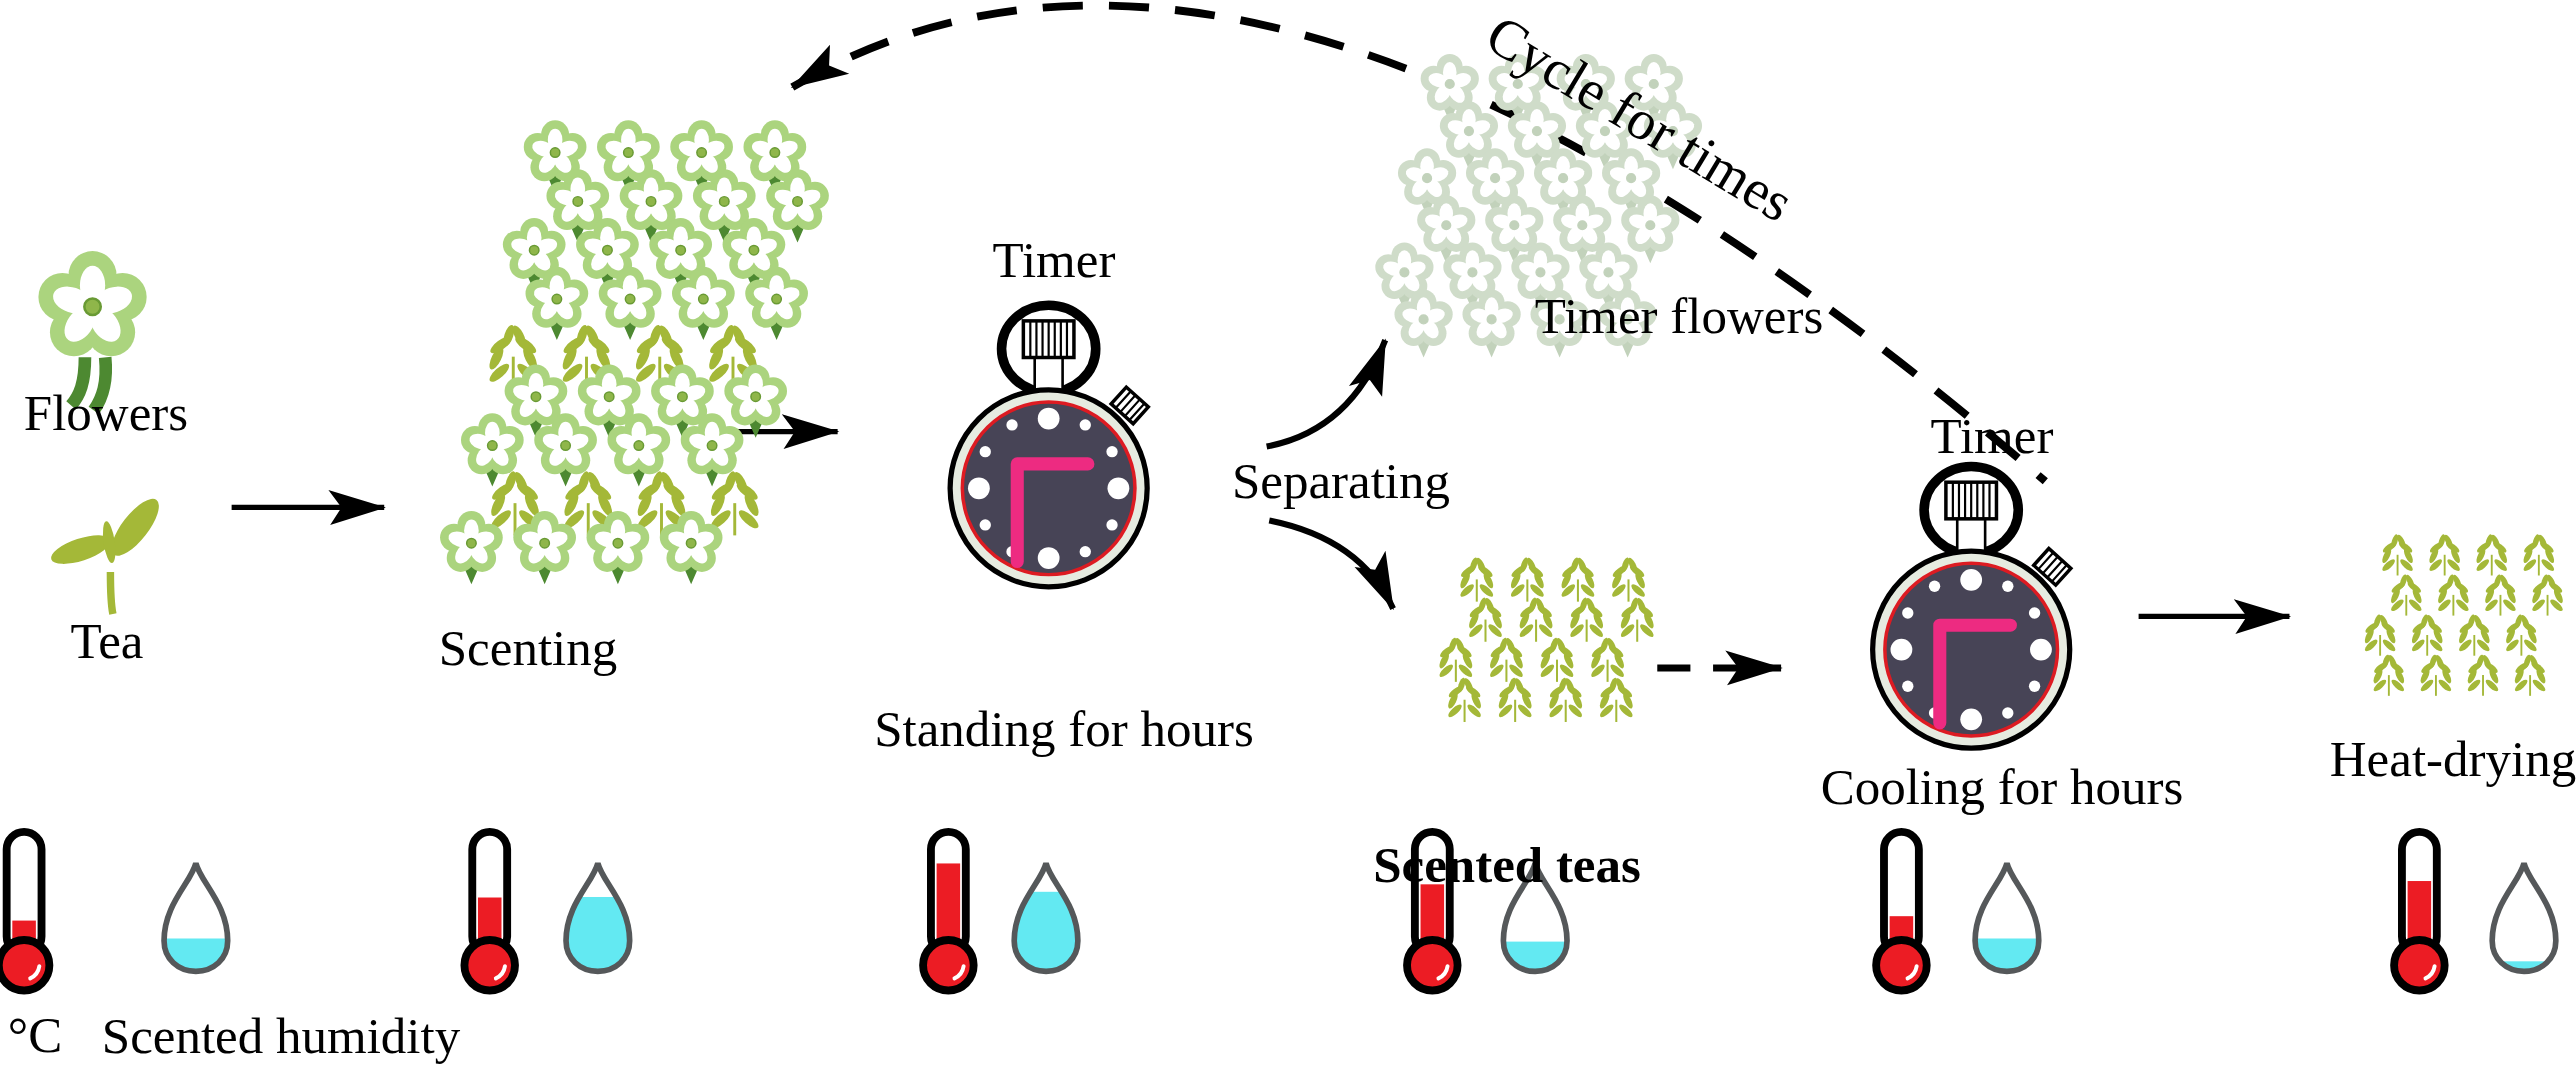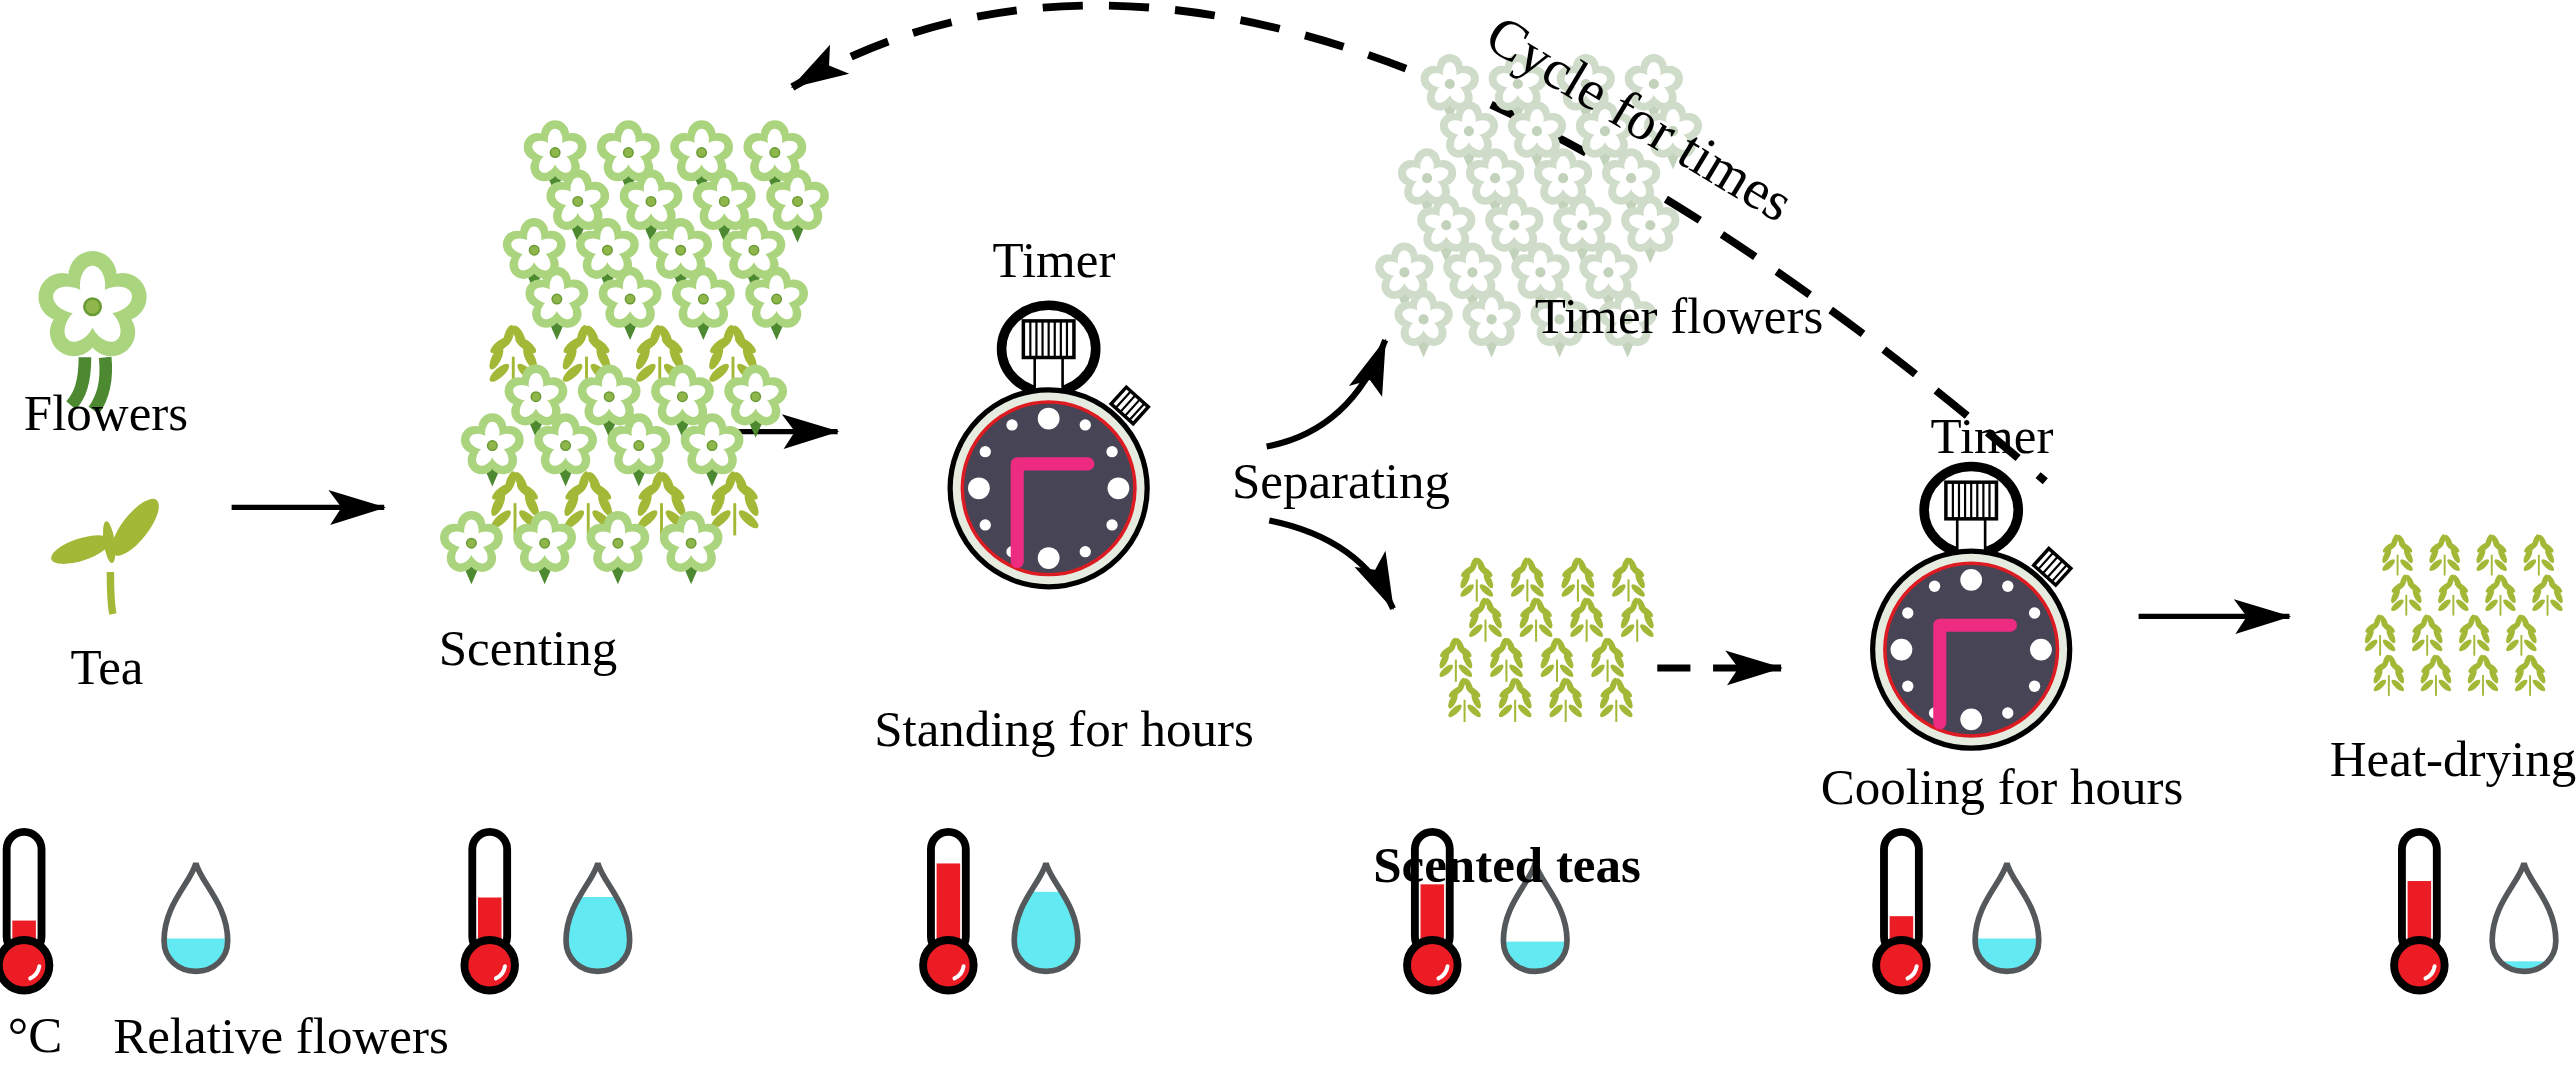--- a/index.html
+++ b/index.html
@@ -299,27 +299,27 @@
             <path d="M47.5 5 C53 27 84 52 84 94 C84 114.5 68 129 47.5 129 C27 129 11 114.5 11 94 C11 52 42 27 47.5 5 Z"></path>
           </clipPath>
           <path d="M47.5 5 C53 27 84 52 84 94 C84 114.5 68 129 47.5 129 C27 129 11 114.5 11 94 C11 52 42 27 47.5 5 Z" fill="#fff"></path>
           <rect x="4" y="117.48" width="87" height="14.519999999999996" fill="#63e9f2" clip-path="url(#dc5)"></rect>
           <path d="M47.5 5 C53 27 84 52 84 94 C84 114.5 68 129 47.5 129 C27 129 11 114.5 11 94 C11 52 42 27 47.5 5 Z" fill="none" stroke="#55585a" stroke-width="6.5"></path>
         </g>
       </g>
   </svg>
 
   <div class="lbl" style="left:106px;  top:413px;">Flowers</div>
-  <div class="lbl" style="left:107px;  top:667px;">Tea</div>
+  <div class="lbl" style="left:107px;  top:641px;">Tea</div>
   <div class="lbl" style="left:528px;  top:648px;">Scenting</div>
   <div class="lbl" style="left:1054px; top:260px;">Timer</div>
   <div class="lbl" style="left:1064px; top:729px;">Standing for hours</div>
   <div class="lbl" style="left:1341px; top:474px;margin-top:7px;">Separating</div>
   <div class="lbl" style="left:1679px; top:316px;">Timer flowers</div>
   <div class="lbl rot" style="left:1640px; top:118px;">Cycle for times</div>
   <div class="lbl" style="left:1507px; top:865px;font-weight:bold;">Scented teas</div>
   <div class="lbl" style="left:1992px; top:436px;">Timer</div>
   <div class="lbl" style="left:2002px; top:787px;">Cooling for hours</div>
   <div class="lbl" style="left:2453px; top:759px;">Heat-drying</div>
   <div class="lbl" style="left:35px;   top:1035px;">°C</div>
-  <div class="lbl" style="left:281px; top:1036px;">Relative flowers</div>
+  <div class="lbl" style="left:281px; top:1036px;">Scented humidity</div>
 </div>
 
 
 </body></html>

